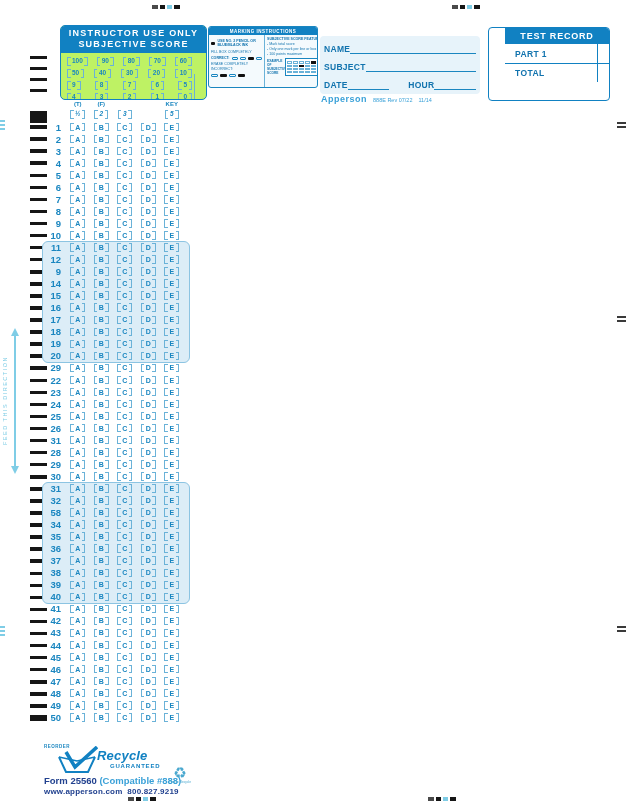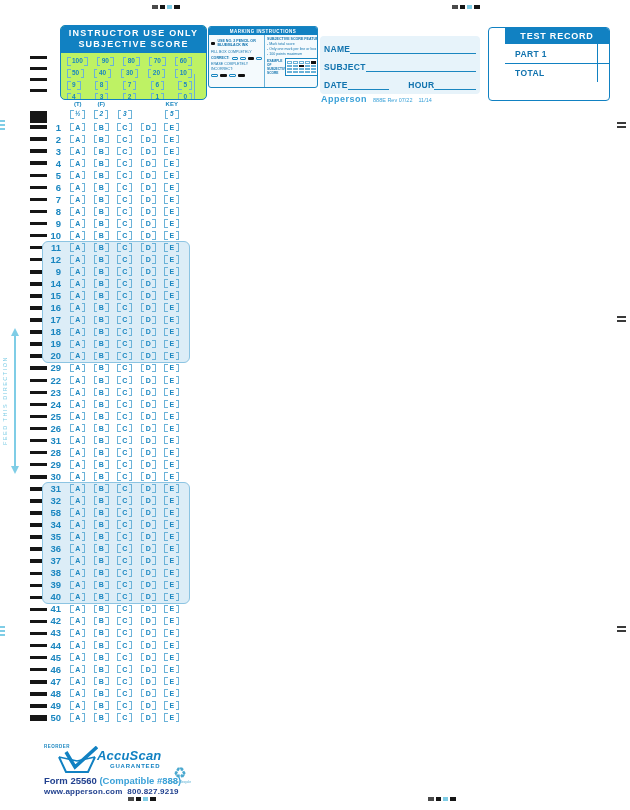--- a/index.html
+++ b/index.html
@@ -1874,21 +1874,21 @@
     </div>
 
   <div id="reorder">REORDER</div>
   <div id="logo-box">
     <svg viewBox="0 0 42 30" width="42" height="30">
       <path d="M3,11 L10,26 L32,26 L39,11" fill="none" stroke="#1181c2" stroke-width="2"></path>
       <path d="M3,11 L21,15 L39,11" fill="none" stroke="#1181c2" stroke-width="1.6"></path>
       <path d="M10,6 L19,21 L41,1" fill="none" stroke="#1181c2" stroke-width="3.5"></path>
     </svg>
   </div>
-  <div id="logo-text">AccuScan</div>
+  <div id="logo-text">Recycle</div>
   <div id="logo-guar">GUARANTEED</div>
   <div id="form-line">
     <span class="f1">Form 25560</span>
     <span class="f2">(Compatible #888)</span>
   </div>
   <div id="contact-line">
     <span>www.apperson.com</span>&nbsp;&nbsp;<span>800.827.9219</span>
   </div>
   <div id="recycle">
     <div class="sym">♻</div>

